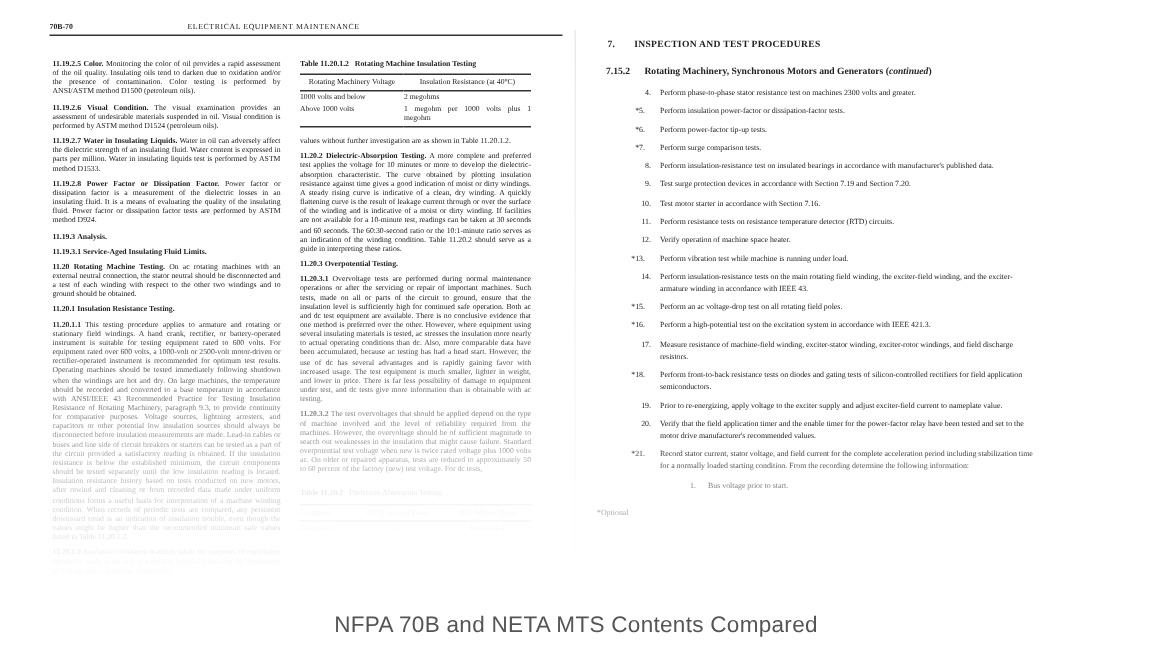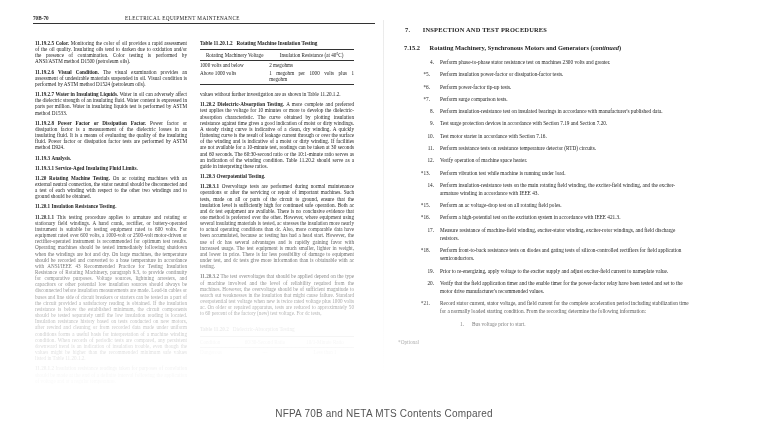--- a/index.html
+++ b/index.html
@@ -34,21 +34,21 @@
   .rp-section .num { display: inline-block; width: 16px; }
   .rp-sub { position: absolute; left: 12px; top: 22px; font-size: 6.4px; font-weight: bold; }
   .rp-sub .num { display: inline-block; width: 24px; }
   .rp-sub i { font-style: italic; }
 
   .rp-list { position: absolute; left: 0; top: 36px; width: 300px; font-size: 5.25px; line-height: 8.1px; }
   .rp-item { position: relative; padding-left: 48px; }
   .rp-item .n { position: absolute; left: 22px; width: 20px; text-align: right; }
   .rp-item .n.star { left: 18px; }
 
-  .caption { position: absolute; left: 0; top: 408px; width: 768px; text-align: center; font-family: "Liberation Sans", sans-serif; font-size: 10px; color: #555; letter-spacing: 0.2px; }
+  .caption { position: absolute; left: 0; top: 408px; width: 768px; text-align: center; font-family: "Liberation Sans", sans-serif; font-size: 15px; color: #555; letter-spacing: 0.2px; }
 
   .divider-shadow { position: absolute; left: 383px; top: 20px; width: 1px; height: 360px; background: linear-gradient(#ddd, #fff); opacity: 0.6; }
 </style>
 </head>
 <body>
 
 <div class="left-page">
   <div class="lp-header">
     <span class="pageno">70B-70</span>
     <span class="runhead">ELECTRICAL EQUIPMENT MAINTENANCE</span>

